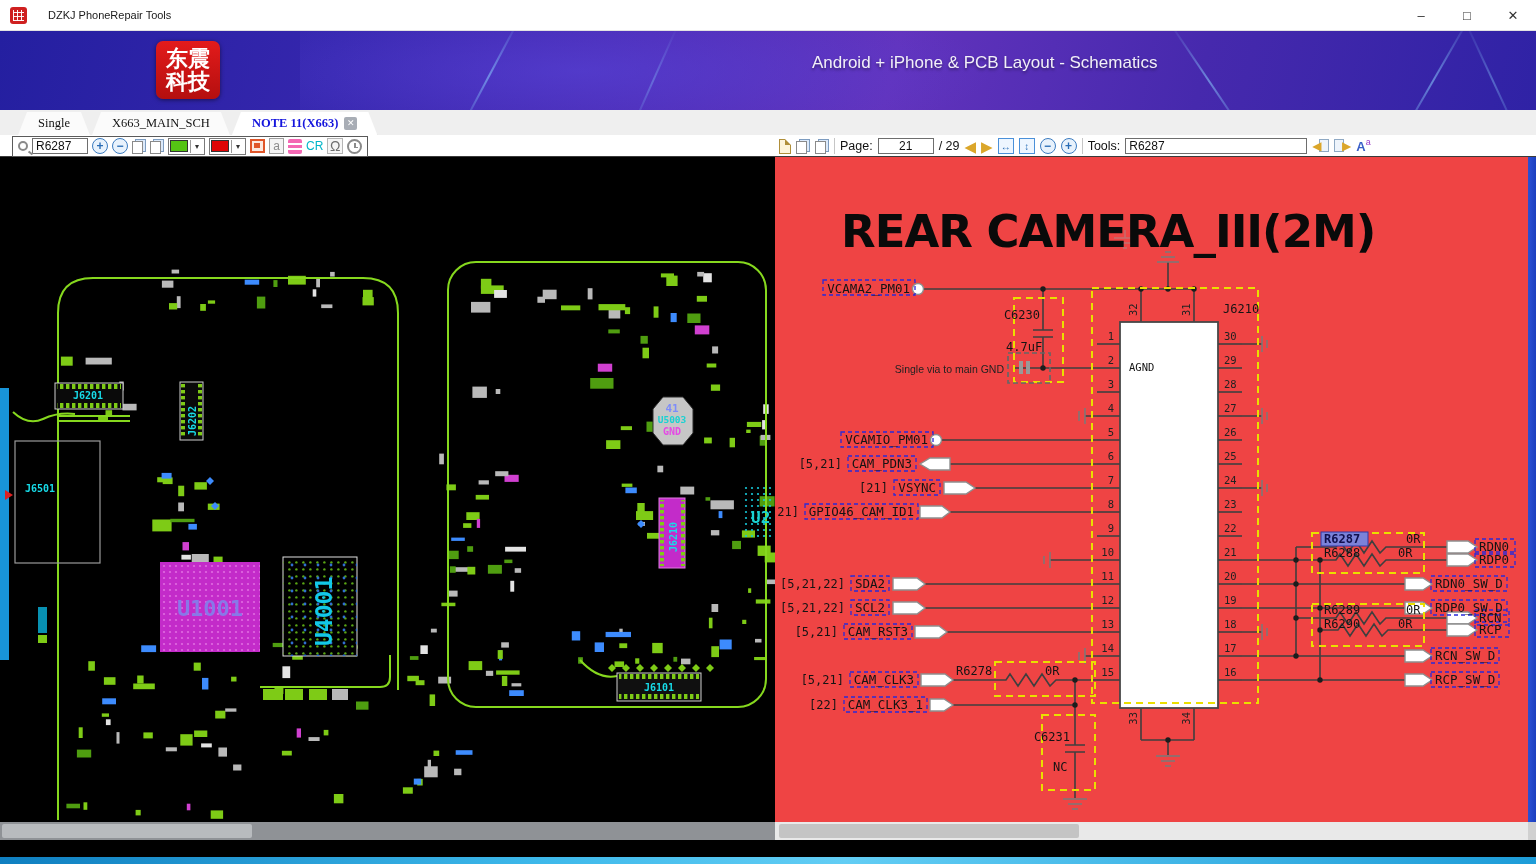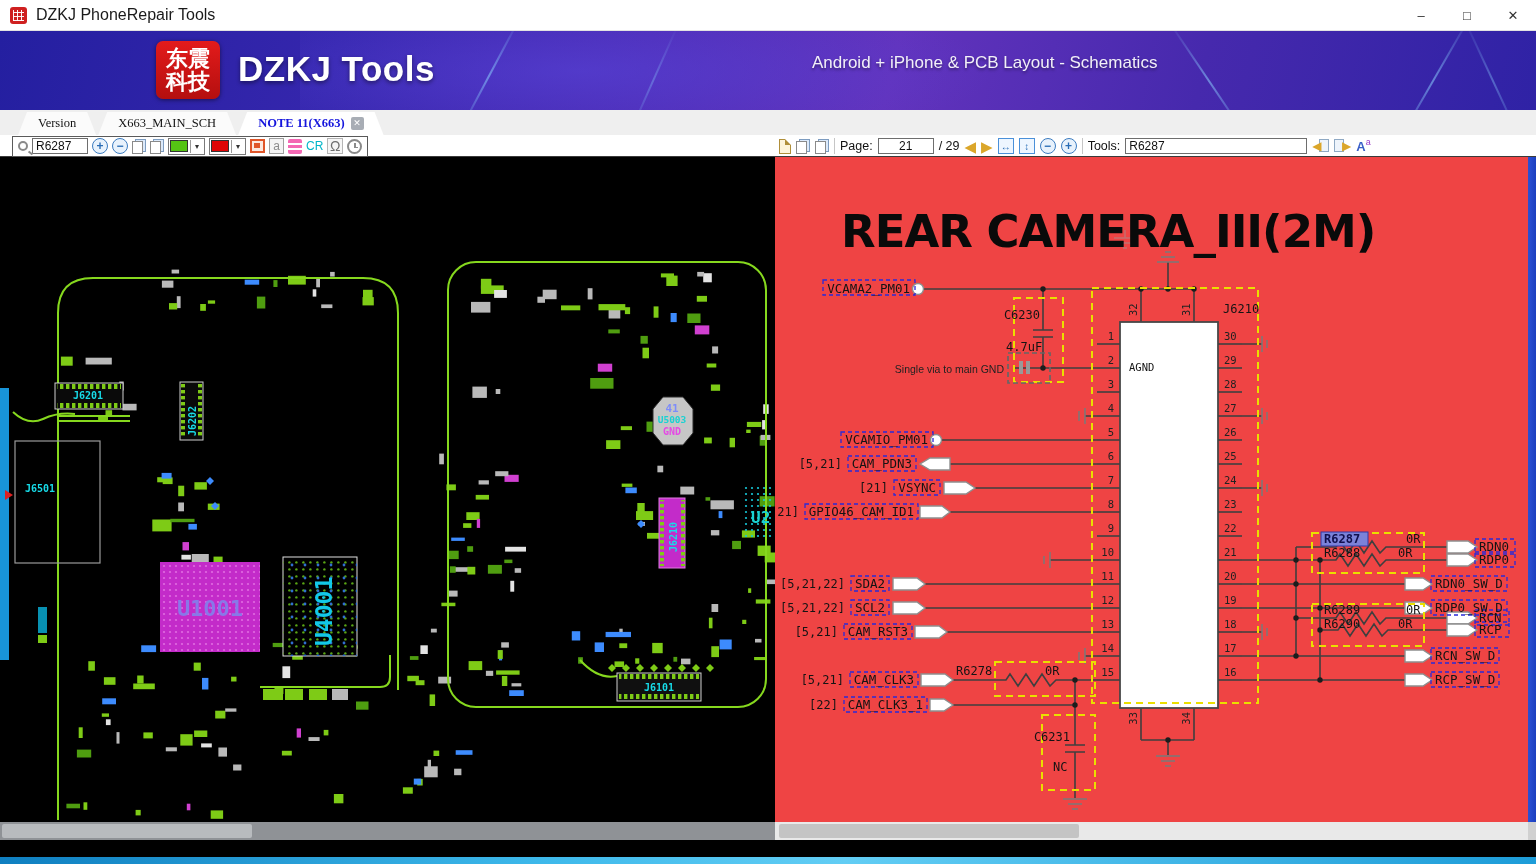--- a/index.html
+++ b/index.html
@@ -5,21 +5,21 @@
   *{margin:0;padding:0;box-sizing:border-box}
   body{margin:0;background:#222}
   .app{position:relative;width:1536px;height:864px;overflow:hidden;font-family:"Liberation Sans",sans-serif;background:#000}
 
   
   .titlebar{position:absolute;left:0;top:0;width:1536px;height:31px;background:#fff;border-bottom:1px solid #e2e2e2;display:flex;align-items:center}
   .app-icon{width:17px;height:17px;margin-left:10px;background:#cf2020;border-radius:3px;position:relative;flex:none}
   .app-icon::after{content:"";position:absolute;inset:3px;background:
      repeating-linear-gradient(0deg,rgba(255,255,255,.95) 0 1px,transparent 1px 4px),
      repeating-linear-gradient(90deg,rgba(255,255,255,.95) 0 1px,transparent 1px 4px)}
-  .win-title{margin-left:9px;font-size:16px;color:#1a1a1a}
+  .win-title{margin-left:21px;font-size:11px;color:#1a1a1a}
   .win-controls{position:absolute;right:0;top:0;height:31px;display:flex}
   .wc{width:46px;height:31px;display:flex;align-items:center;justify-content:center;font-size:13px;color:#333;cursor:default}
 
   
   .header{position:absolute;left:0;top:31px;width:1536px;height:79px;overflow:hidden;
      background:linear-gradient(103deg,#241fa0 0%,#3526ad 22%,#4d2cb5 42%,#6233bd 58%,#4629ad 78%,#2f22a5 100%)}
   .streak{position:absolute;background:linear-gradient(rgba(140,210,255,.0),rgba(140,210,255,.55),rgba(140,210,255,0));width:2px}
   .s1{left:488px;top:-20px;height:130px;transform:rotate(28deg)}
   .s2{left:652px;top:-10px;height:120px;transform:rotate(24deg);opacity:.6}
   .s3{left:1208px;top:-20px;height:140px;transform:rotate(-34deg)}
@@ -134,27 +134,26 @@
     <div class="glow"></div>
     <div class="streak s1"></div>
     <div class="streak s2"></div>
     <div class="streak s3"></div>
     <div class="streak s4"></div>
     <div class="streak s5"></div>
     <div class="logo">
       <span>东震</span>
       <span>科技</span>
     </div>
-    <div class="brand">DZKJ Tools</div>
     <div class="subtitle">Android + iPhone &amp; PCB Layout - Schematics</div>
   </div>
 
   <div class="tabrow">
     <div class="tab">
-        <span>Version</span>
+        <span>Single</span>
       </div>
     <div class="tab">
         <span>X663_MAIN_SCH</span>
       </div>
     <div class="tab active">
       <span>NOTE 11(X663)</span>
       <span class="tab-close">✕</span>
     </div>
   </div>
 

